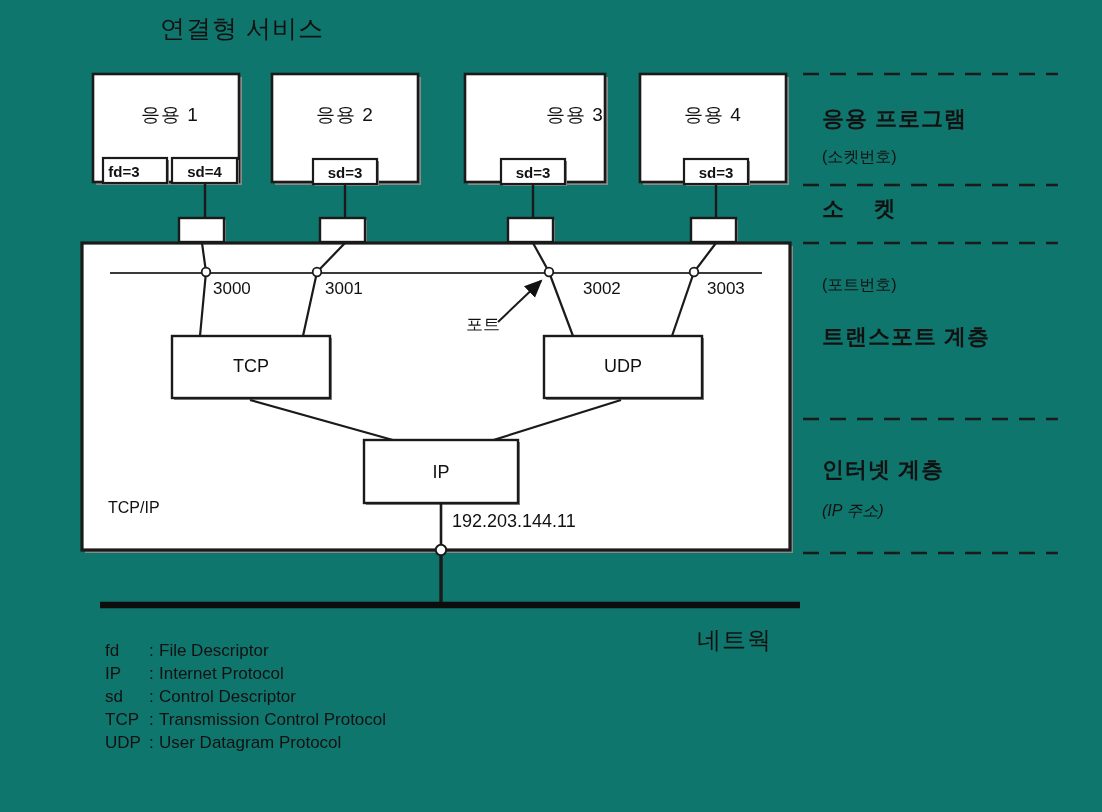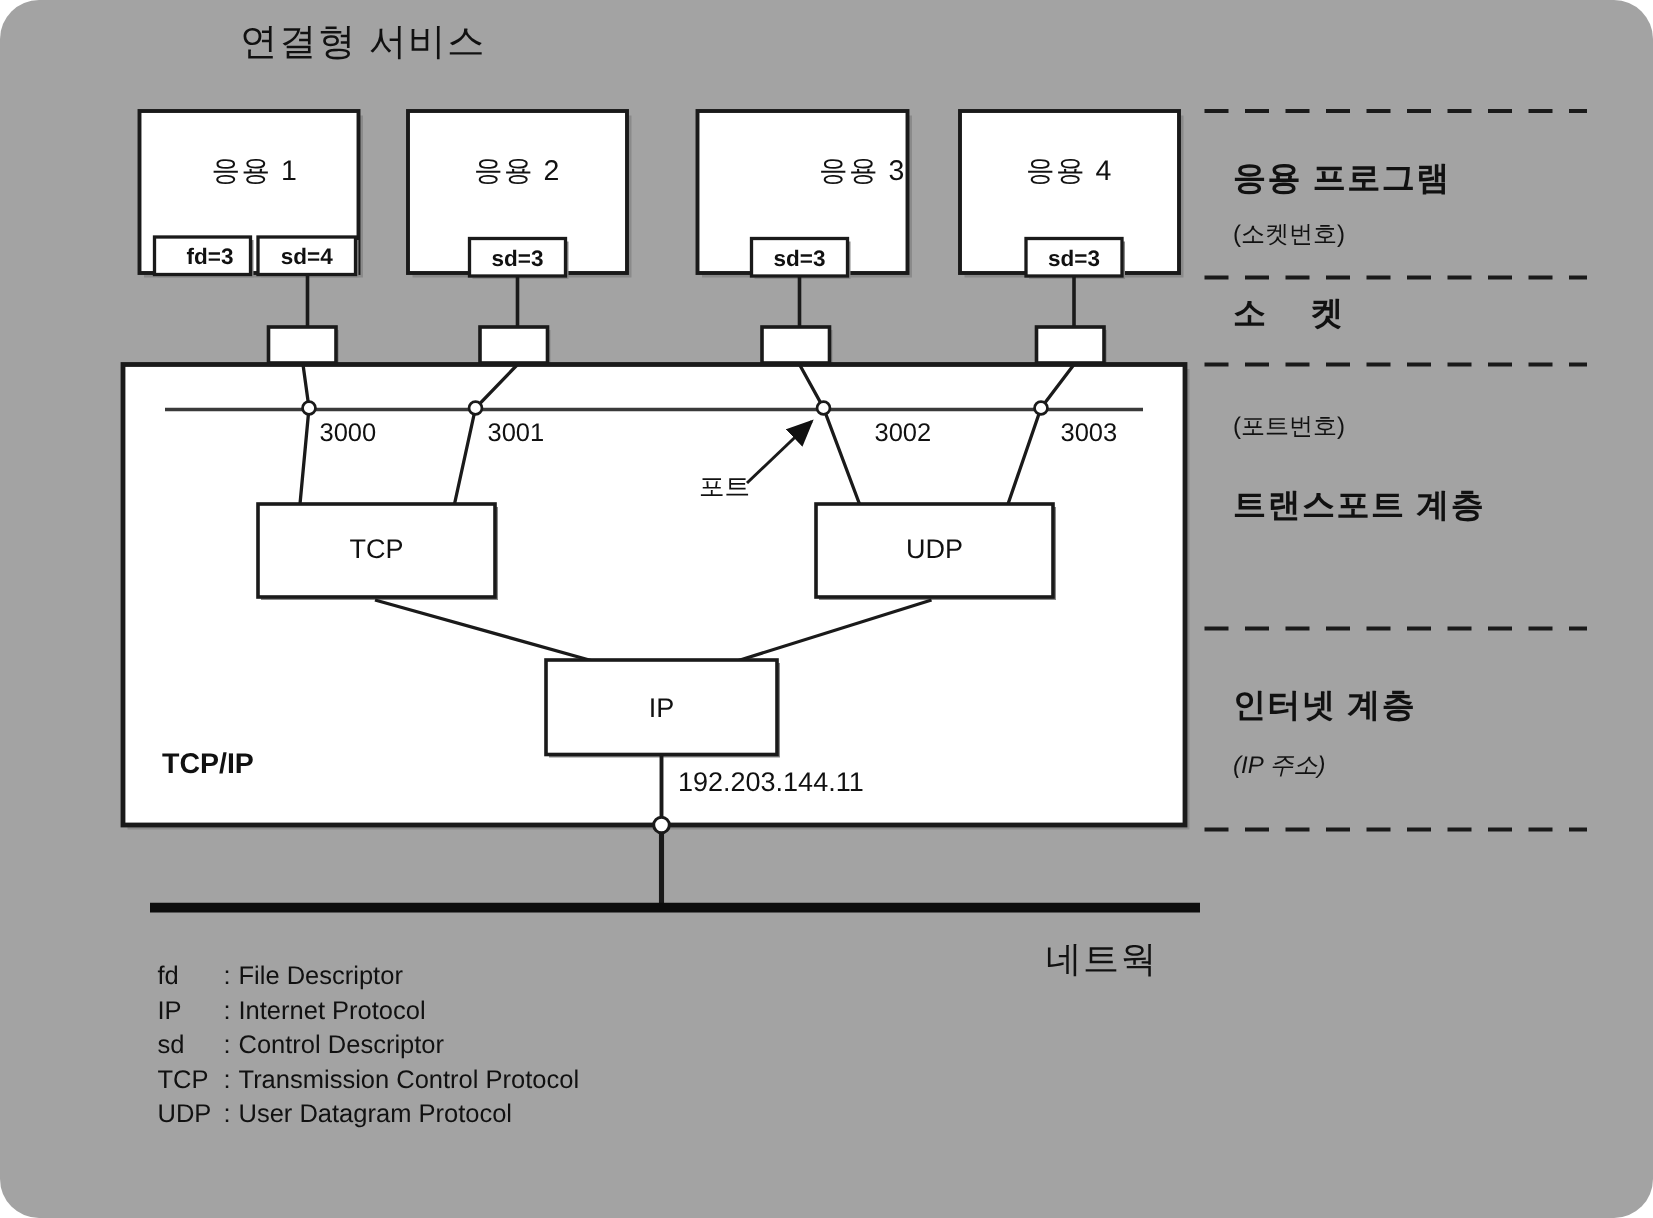--- a/index.html
+++ b/index.html
@@ -9,23 +9,22 @@
     background: #ffffff;
   }
   body {
     font-family: "Liberation Sans", sans-serif;
     color: #1a1a1a;
   }
   #canvas {
     position: relative;
     width: 1102px;
     height: 812px;
-    background: #a3a3a3;
+    background: #0f766e;
     overflow: hidden;
-    border-radius: 26px;
   }
   #svg-layer {
     position: absolute;
     left: 0;
     top: 0;
     width: 1102px;
     height: 812px;
   }
   .txt {
     position: absolute;
@@ -56,22 +55,22 @@
   .proto-label {
     font-size: 18px;
     text-align: center;
     color: #111;
   }
   .port-num {
     font-size: 17px;
     color: #111;
   }
   .tcpip-label {
-    font-size: 19px;
-    font-weight: bold;
+    font-size: 16px;
+    font-weight: normal;
     letter-spacing: 0px;
     color: #111;
   }
   .ipaddr {
     font-size: 18px;
     color: #111;
   }
   .port-callout {
     font-size: 17px;
     color: #111;
@@ -232,21 +231,21 @@
     <line x1="803" y1="553" x2="1058" y2="553" stroke="#1a1a1a" stroke-width="2.6" stroke-dasharray="16 11"></line>
   </svg>
 
   <div class="txt service-title" style="left:160px; top:16px;">연결형 서비스</div>
 
   <div class="txt app-title" style="left:93px; top:105px; width:154px;text-align:center;">응용 1</div>
   <div class="txt app-title" style="left:272px; top:105px; width:146px;">응용 2</div>
   <div class="txt app-title" style="left:491px; top:105px; width:168px;">응용 3</div>
   <div class="txt app-title" style="left:640px; top:105px; width:146px;">응용 4</div>
 
-  <div class="txt chip-label" style="left:118px; top:164px; width:44px;">fd=3</div>
+  <div class="txt chip-label" style="left:102px; top:164px; width:44px;">fd=3</div>
   <div class="txt chip-label" style="left:172px; top:164px; width:65px;">sd=4</div>
   <div class="txt chip-label" style="left:313px; top:165px; width:64px;">sd=3</div>
   <div class="txt chip-label" style="left:501px; top:165px; width:64px;">sd=3</div>
   <div class="txt chip-label" style="left:684px; top:165px; width:64px;">sd=3</div>
 
   <div class="txt port-num" style="left:213px; top:280px;">3000</div>
   <div class="txt port-num" style="left:325px; top:280px;">3001</div>
   <div class="txt port-num" style="left:583px; top:280px;">3002</div>
   <div class="txt port-num" style="left:707px; top:280px;">3003</div>
 

